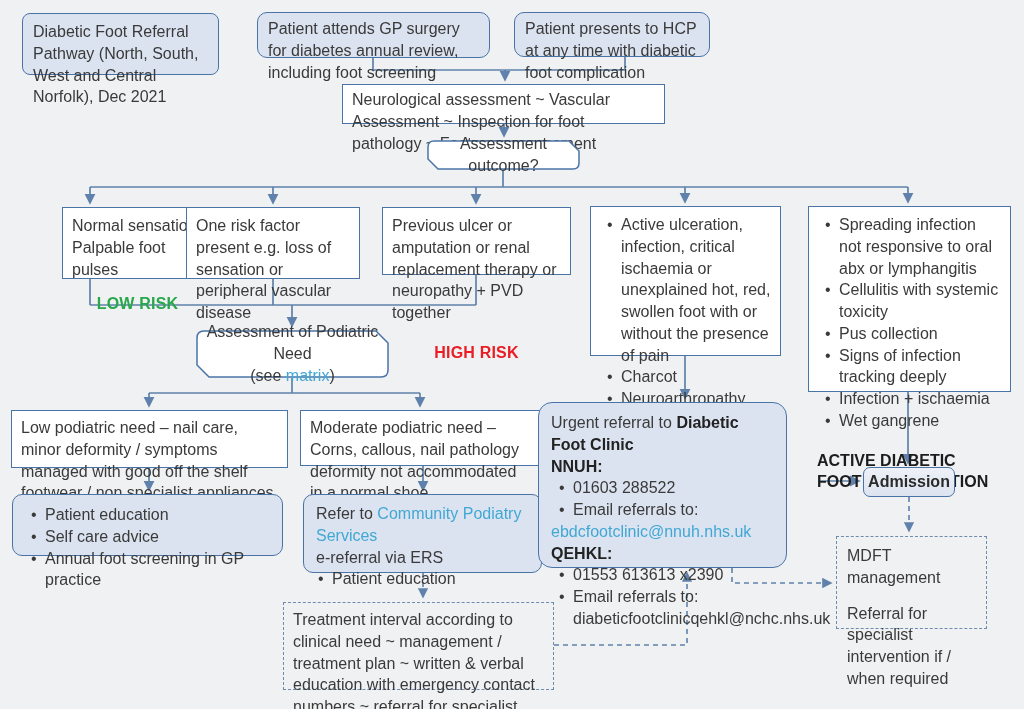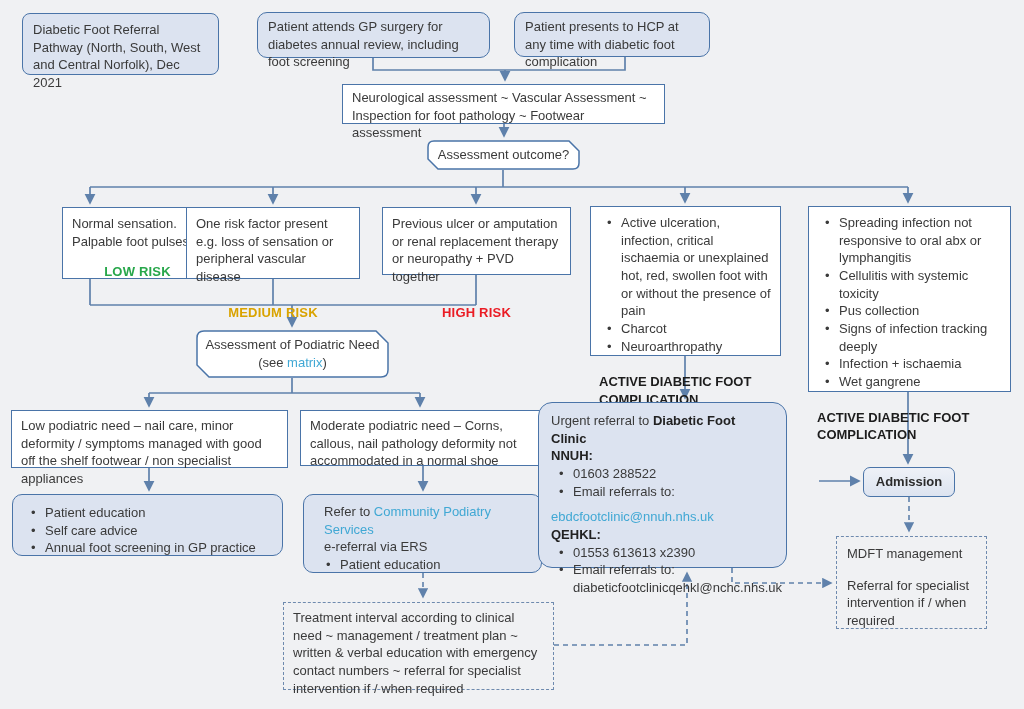--- a/index.html
+++ b/index.html
@@ -1,37 +1,37 @@
 <!DOCTYPE html>
 <html><head>
 <meta charset="utf-8">
 <style>
   html,body{margin:0;padding:0;}
   .canvas{
     position:relative;width:1024px;height:709px;background:#f0f1f3;
-    font-family:"Liberation Sans",sans-serif;font-size:13px;color:#3a3a3a;
+    font-family:"Liberation Sans",sans-serif;font-size:16px;color:#3a3a3a;
     line-height:1.36;overflow:hidden;
   }
   svg.connectors{position:absolute;left:0;top:0;pointer-events:none;}
   .node{position:absolute;box-sizing:border-box;border:1.5px solid #4a74a8;background:#fff;padding:6px 8px;}
   .round{border-radius:10px;background:#dce3f0;}
   .round.sm{border-radius:8px;}
   .shape{border:none;background:transparent;padding:0;}
   .shape .shape-svg{position:absolute;left:0;top:0;}
   .shape .shape-text{position:absolute;left:0;top:0;right:0;bottom:0;display:flex;flex-direction:column;align-items:center;justify-content:center;text-align:center;}
   .dashedbox{border:1.5px dashed #6e8aae;background:transparent;}
   .risk-label{display:block;text-align:center;font-weight:bold;margin-top:13px;letter-spacing:.2px;}
   .risk-label.tight{margin-top:18px;}
   ul.bullets{list-style:none;margin:0;padding:0 0 0 6px;}
   ul.bullets li{position:relative;padding-left:16px;}
   ul.bullets li::before{content:"\2022";position:absolute;left:2px;}
   .caps{font-weight:bold;color:#1c1c1c;margin-top:18px;}
   b,.bold{font-weight:bold;color:#222;}
   .link{color:#41a8d4;text-decoration:none;cursor:pointer;}
-  .emaillink{color:#41a8d4;margin-top:8px;}
+  .emaillink{color:#41a8d4;}
   .mt{margin-top:14px;}
   .admission{display:flex;align-items:center;justify-content:center;font-weight:bold;color:#2b2b2b;
     background:linear-gradient(#eef1f7,#dde4f0);border-radius:7px;}
 </style>
 </head>
 <body>
 
 <div class="canvas">
 
   <svg class="connectors" width="1024" height="709">
@@ -151,21 +151,21 @@
   </div>
 
   <div class="node round" style="left:12px;top:494px;width:271px;height:62px;padding:9px 10px;">
     <ul class="bullets">
         <li>Patient education</li>
         <li>Self care advice</li>
         <li>Annual foot screening in GP practice</li>
       </ul>
   </div>
 
-  <div class="node round" style="left:303px;top:494px;width:239px;height:79px;padding:8px 20px;">
+  <div class="node round" style="left:303px;top:494px;width:239px;height:79px;padding:8px 12px;">
     <div>
       <span>Refer to </span><a class="link">Community Podiatry Services</a>
     </div>
     <div>e-referral via ERS</div>
     <ul class="bullets" style="padding-left:0;">
         <li>Patient education</li>
       </ul>
   </div>
 
   <div class="node round" style="left:538px;top:402px;width:249px;height:166px;padding:9px 12px;border-radius:14px;">

